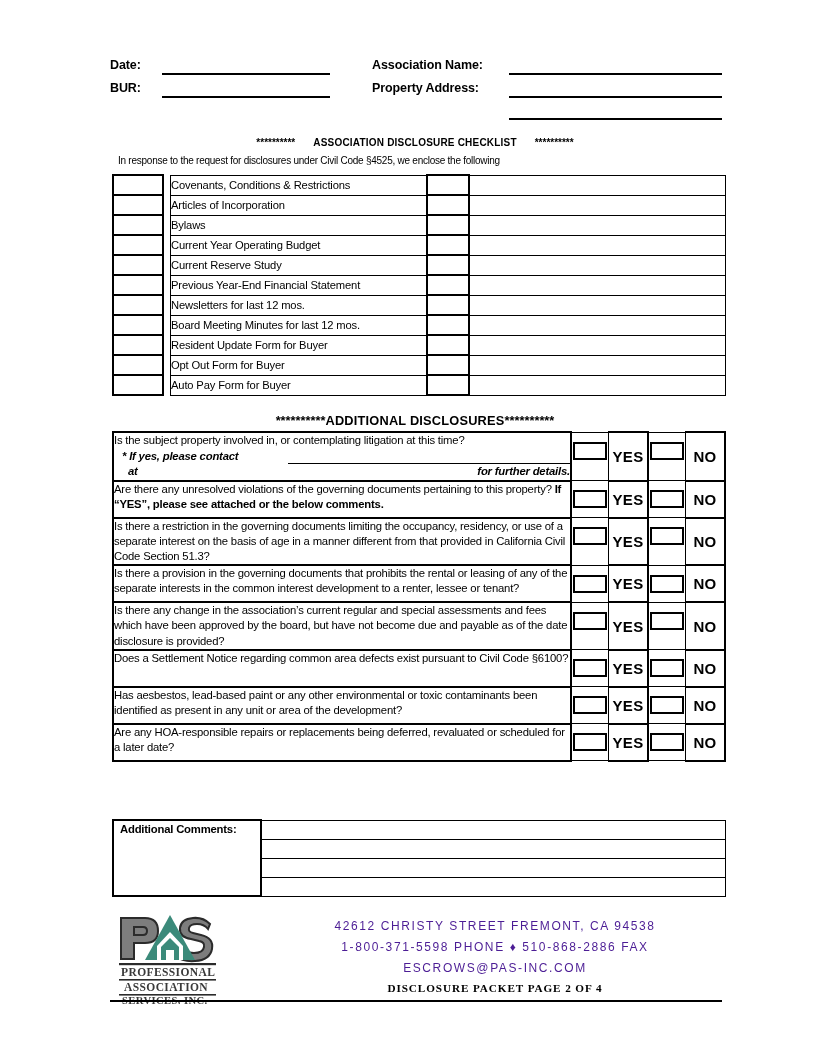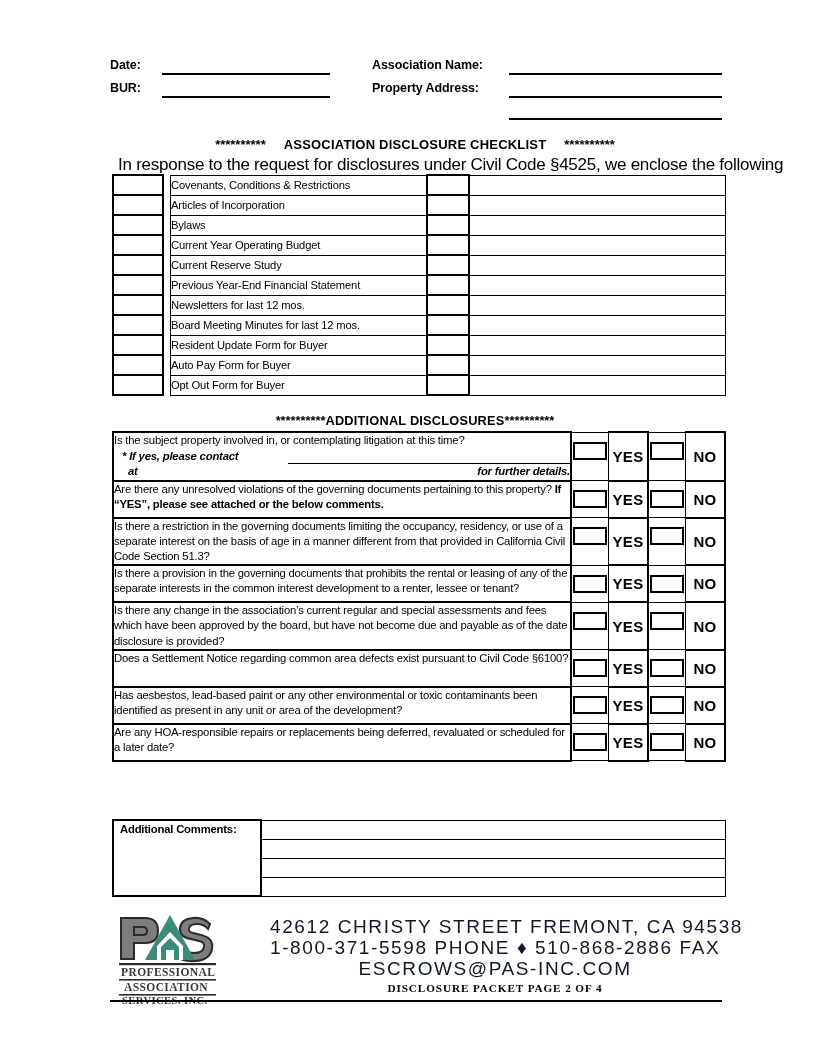--- a/index.html
+++ b/index.html
@@ -60,39 +60,39 @@
     height: 100%;
   }
   .extra-row { height: 22px; }
   .extra-row .spacer { width: 137px; }
 
   
   .sect-title {
     position: absolute;
     text-align: center;
     font-weight: bold;
-    font-size: 13px;
+    font-size: 10px;
     letter-spacing: 0.2px;
     white-space: nowrap;
   }
   .stars {
     letter-spacing: 0px;
   }
   .title-1 {
     left: 110px;
     top: 137px;
     width: 610px;
   }
   .title-1 .gap { display:inline-block; width: 18px; }
   .intro {
     position: absolute;
     left: 118px;
     top: 155px;
     width: 600px;
-    font-size: 17px;
+    font-size: 10px;
     letter-spacing: -0.25px;
     white-space: nowrap;
   }
   .title-2 {
     left: 110px;
     top: 413px;
     width: 610px;
     font-size: 12.8px;
   }
 
@@ -244,24 +244,24 @@
   }
   .logo svg { display: block; }
   .contact {
     position: absolute;
     left: 160px;
     top: 6px;
     width: 450px;
     text-align: center;
   }
   .contact .cline {
-    font-size: 19px;
+    font-size: 12px;
     letter-spacing: 1.6px;
     line-height: 21px;
-    color: #0f172a;
+    color: #4c1d95;
     white-space: nowrap;
   }
   .contact .cfoot {
     font-family: "Liberation Serif", serif;
     font-size: 11.2px;
     font-weight: bold;
     letter-spacing: 0.9px;
     margin-top: 3px;
     white-space: nowrap;
   }
@@ -372,28 +372,28 @@
         <tr>
           <td class="cl-box"></td>
           <td class="cl-sep"></td>
           <td class="cl-label">Resident Update Form for Buyer</td>
           <td class="cl-box2"></td>
           <td class="cl-blank"></td>
         </tr>
         <tr>
           <td class="cl-box"></td>
           <td class="cl-sep"></td>
+          <td class="cl-label">Opt Out Form for Buyer</td>
+          <td class="cl-box2"></td>
+          <td class="cl-blank"></td>
+        </tr>
+        <tr>
+          <td class="cl-box"></td>
+          <td class="cl-sep"></td>
           <td class="cl-label">Auto Pay Form for Buyer</td>
-          <td class="cl-box2"></td>
-          <td class="cl-blank"></td>
-        </tr>
-        <tr>
-          <td class="cl-box"></td>
-          <td class="cl-sep"></td>
-          <td class="cl-label">Opt Out Form for Buyer</td>
           <td class="cl-box2"></td>
           <td class="cl-blank"></td>
         </tr>
       </tbody>
   </table>
 
   <div class="sect-title title-2">
     <span class="stars">**********</span><span>ADDITIONAL DISCLOSURES</span><span class="stars">**********</span>
   </div>
 

